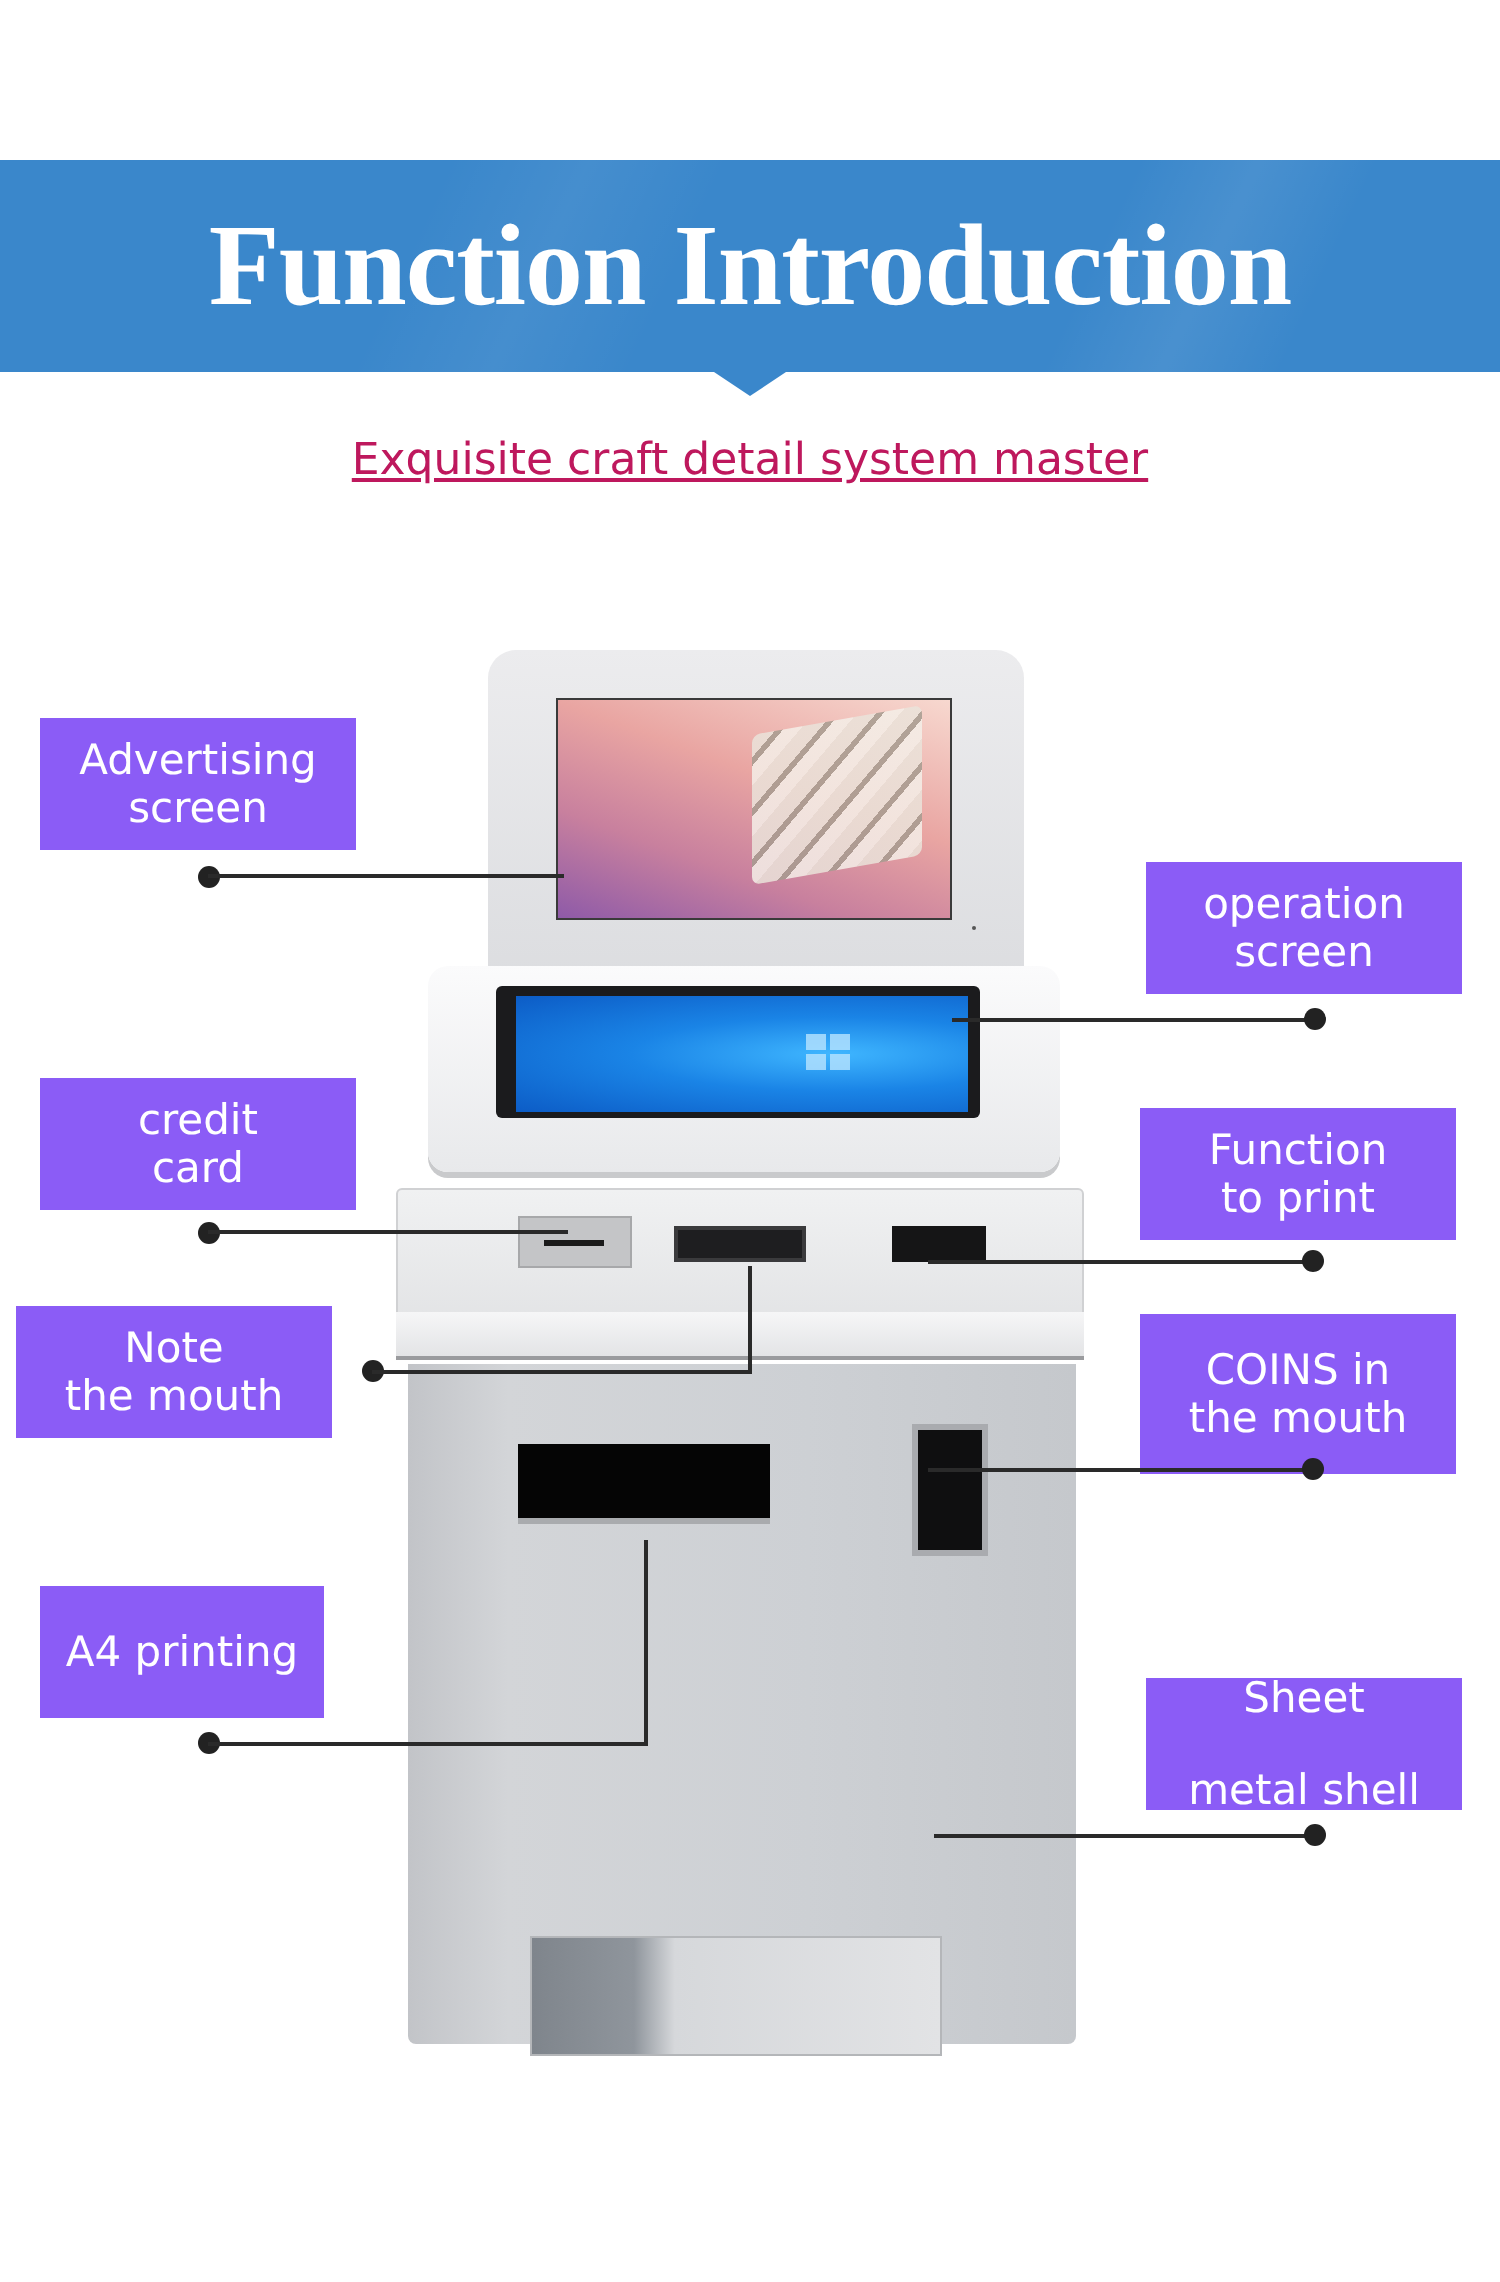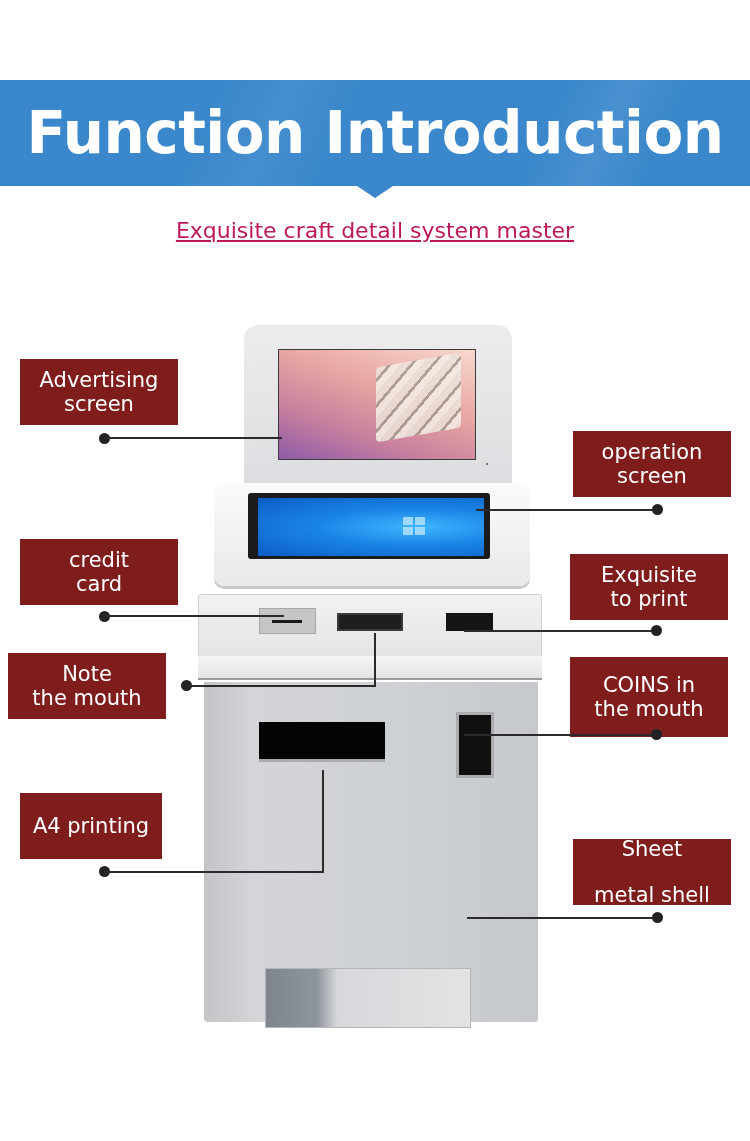--- a/index.html
+++ b/index.html
@@ -1,19 +1,19 @@
 <!DOCTYPE html>
 <html><head>
 <meta charset="utf-8">
 <style>
   * { margin:0; padding:0; box-sizing:border-box; }
   html, body { width:750px; height:1141px; background:#ffffff; overflow:hidden; }
   body { position:relative; font-family:"DejaVu Sans", "Liberation Sans", sans-serif; }
 
-  .banner { position:absolute; left:0; top:80px; width:750px; height:106px; background:#3a87cb; }
+  .banner { position:absolute; left:0; top:80px; width:750px; height:106px; background:#3a87cb;font-family:Liberation Serif, serif; }
   .banner::before { content:""; position:absolute; left:120px; top:0; width:300px; height:106px;
     background:linear-gradient(115deg, rgba(255,255,255,0) 30%, rgba(255,255,255,0.06) 50%, rgba(255,255,255,0) 70%); }
   .banner::after { content:""; position:absolute; left:480px; top:0; width:250px; height:106px;
     background:linear-gradient(115deg, rgba(255,255,255,0) 30%, rgba(255,255,255,0.08) 50%, rgba(255,255,255,0) 70%); }
   .banner-title { position:absolute; left:0; top:0; width:750px; height:106px; line-height:106px; text-align:center;
     color:#ffffff; font-size:58px; font-weight:bold; letter-spacing:-0.5px; z-index:2; }
   .banner-pointer { position:absolute; left:357px; top:186px; width:0; height:0;
     border-left:18px solid transparent; border-right:18px solid transparent; border-top:12px solid #3a87cb; }
 
   .subtitle { position:absolute; left:0; top:218px; width:750px; text-align:center; color:#be185d; font-size:22px;text-decoration:underline; }
@@ -51,21 +51,21 @@
 
   .body-shell { position:absolute; left:204px; top:682px; width:334px; height:340px;
     background:linear-gradient(90deg,#c2c4c8 0%,#d3d5d8 15%,#cdd0d4 60%,#c5c8cc 100%); border-radius:0 0 4px 4px; }
   .a4-slot { position:absolute; left:259px; top:722px; width:126px; height:40px; background:#050505; border-bottom:3px solid #a9abae; }
   .coin-slot { position:absolute; left:456px; top:712px; width:38px; height:66px; background:#a9abaf; padding:3px; }
   .coin-slot-inner { width:100%; height:100%; background:#0f0f10; }
   .bottom-window { position:absolute; left:265px; top:968px; width:206px; height:60px;
     background:linear-gradient(90deg,#7f858c 0%,#8f959c 25%,#d6d8db 35%,#e2e3e5 100%); border:1px solid #b4b6b9; }
 
   
-  .label { position:absolute; background:#7f1d1d; color:#ffffff; display:flex; align-items:center; justify-content:center;
+  .label { position:absolute; background:#8b5cf6; color:#ffffff; display:flex; align-items:center; justify-content:center;
     text-align:center; font-size:21px; line-height:24px; }
   .line { position:absolute; background:#2a2a2a; }
   .dot { position:absolute; width:11px; height:11px; border-radius:50%; background:#222; }
 </style>
 </head>
 <body>
 
 <div class="banner">
   <div class="banner-title">Function Introduction</div>
 </div>
@@ -113,21 +113,21 @@
 <div class="dot" style="left:652px;top:504px;"></div>
 
 <div class="label" style="left:20px;top:539px;width:158px;height:66px;flex-direction:column;">
   <span>credit</span>
   <span>card</span>
 </div>
 <div class="dot" style="left:99px;top:611px;"></div>
 <div class="line" style="left:104px;top:615px;width:180px;height:2px;"></div>
 
 <div class="label" style="left:570px;top:554px;width:158px;height:66px;flex-direction:column;">
-  <span>Exquisite</span>
+  <span>Function</span>
   <span>to print</span>
 </div>
 <div class="line" style="left:464px;top:630px;width:192px;height:2px;"></div>
 <div class="dot" style="left:651px;top:625px;"></div>
 
 <div class="label" style="left:8px;top:653px;width:158px;height:66px;flex-direction:column;">
   <span>Note</span>
   <span>the mouth</span>
 </div>
 <div class="dot" style="left:181px;top:680px;"></div>

